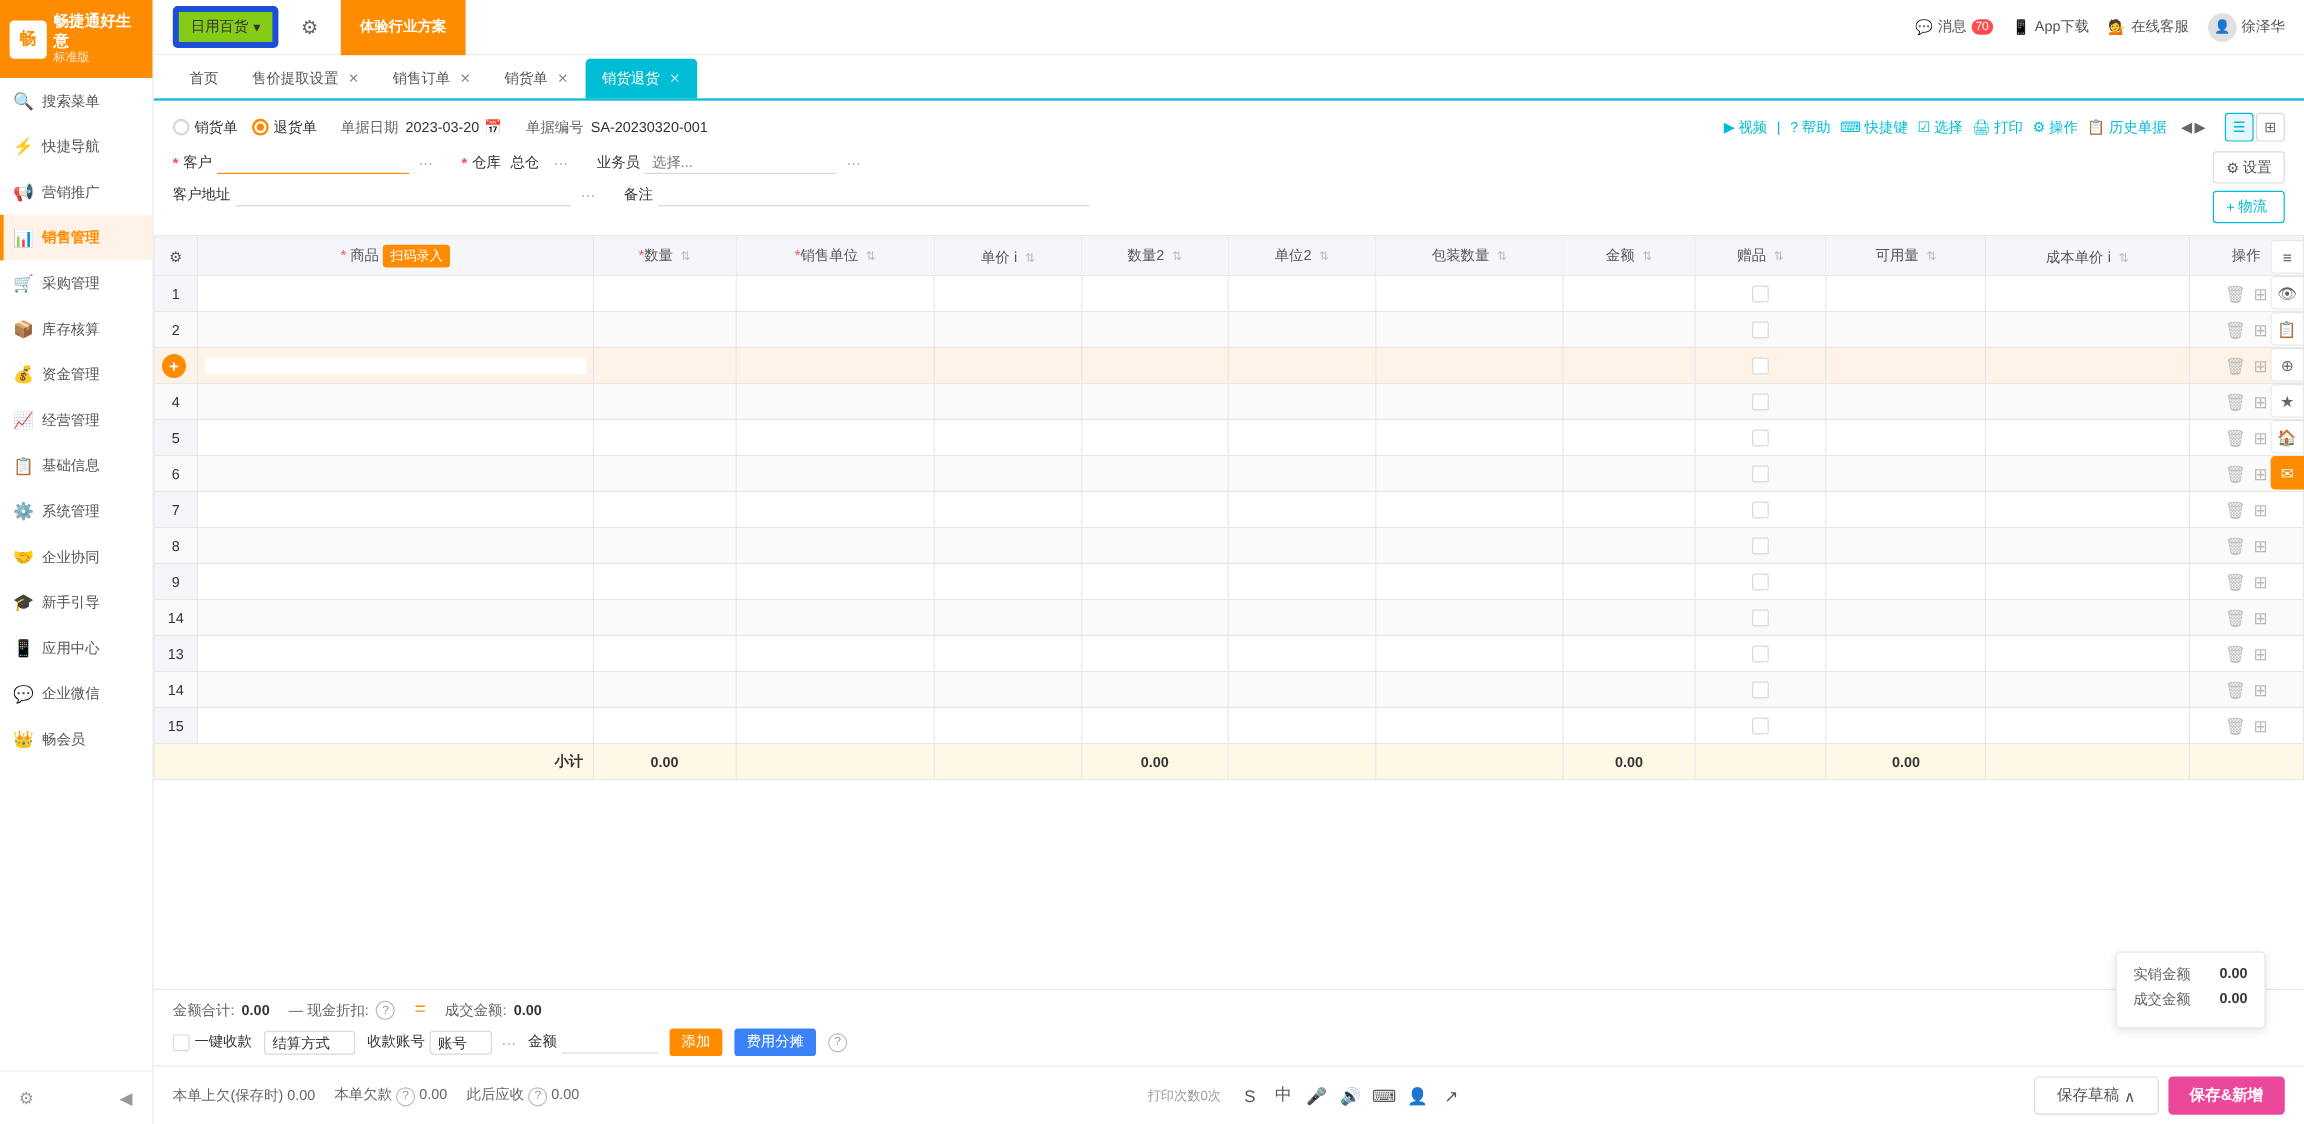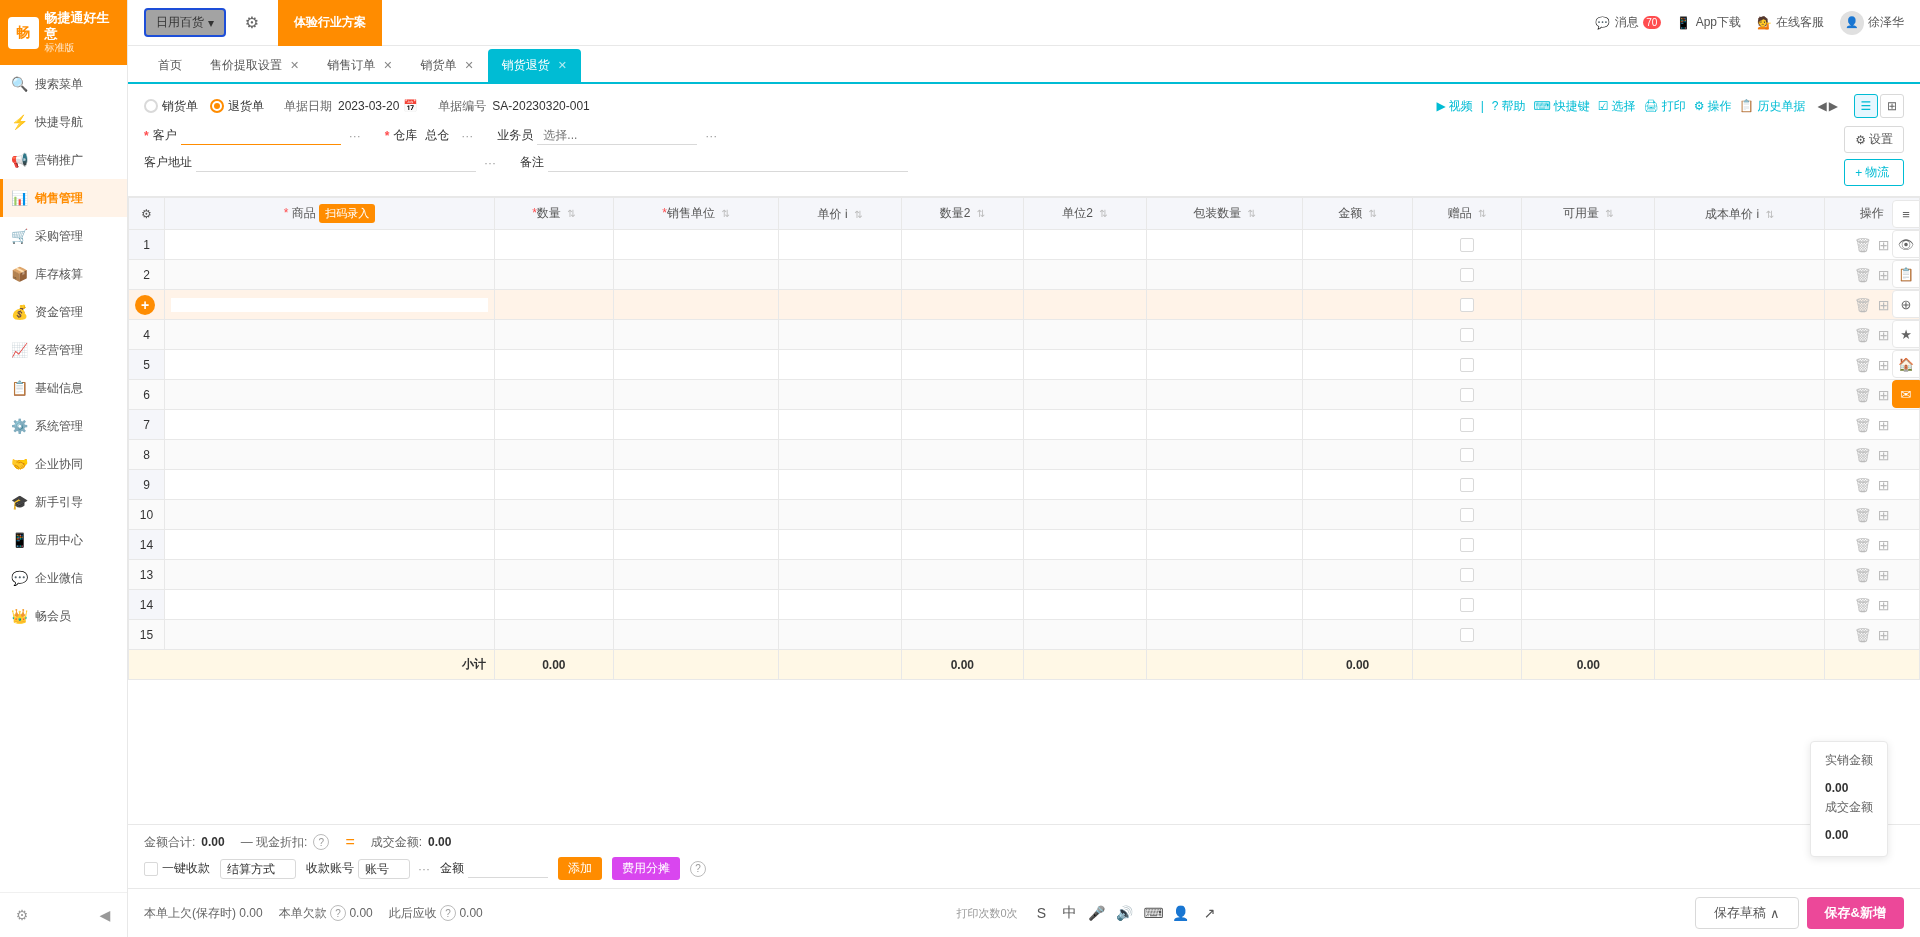--- a/index.html
+++ b/index.html
@@ -16,21 +16,21 @@
     .sidebar-nav-icon { width: 18px; height: 18px; display: flex; align-items: center; justify-content: center; font-size: 14px; }
     .sidebar-bottom { margin-top: auto; display: flex; padding: 8px; justify-content: space-between; border-top: 1px solid #f0f0f0; }
     .sidebar-bottom-btn { width: 28px; height: 28px; display: flex; align-items: center; justify-content: center; cursor: pointer; color: #999; font-size: 14px; border-radius: 4px; }
 
     
     .main { flex: 1; display: flex; flex-direction: column; overflow: hidden; }
 
     
     .topbar { height: 46px; background: #fff; display: flex; align-items: center; padding: 0 16px; border-bottom: 1px solid #e8e8e8; justify-content: space-between; flex-shrink: 0; }
     .topbar-left { display: flex; align-items: center; gap: 12px; }
-    .topbar-select { display: flex; align-items: center; gap: 4px; padding: 4px 10px; border: 2px solid #1d4ed8; border-radius: 4px; cursor: pointer; font-size: 12px; color: #333; background: #a3a3a3; }
+    .topbar-select { display: flex; align-items: center; gap: 4px; padding: 4px 10px; border: 5px solid #1d4ed8; border-radius: 4px; cursor: pointer; font-size: 12px; color: #333; background: #84cc16; }
     .topbar-gear { width: 28px; height: 28px; display: flex; align-items: center; justify-content: center; cursor: pointer; color: #666; font-size: 16px; }
     .topbar-btn-orange { background: #ff8c00; color: #fff; border: none; padding: 22px 16px; border-radius: 4px; cursor: pointer; font-size: 12px; font-weight: bold; }
     .topbar-right { display: flex; align-items: center; gap: 16px; font-size: 12px; color: #555; }
     .topbar-right-item { display: flex; align-items: center; gap: 4px; cursor: pointer; }
     .badge { background: #ff4d4f; color: #fff; border-radius: 10px; padding: 1px 2px; font-size: 10px; min-width: 18px; text-align: center; }
     .avatar { width: 24px; height: 24px; background: #e0e0e0; border-radius: 50%; display: flex; align-items: center; justify-content: center; font-size: 11px; }
 
     
     .tabbar { height: 38px; background: #fff; display: flex; align-items: flex-end; padding: 0 16px; border-bottom: 2px solid #00bcd4; flex-shrink: 0; }
     .tab { padding: 8px 14px; font-size: 12px; cursor: pointer; color: #555; border-radius: 4px 4px 0 0; display: flex; align-items: center; gap: 4px; position: relative; }
@@ -89,39 +89,39 @@
     .footer-amount { display: flex; align-items: center; gap: 6px; }
     .footer-label { color: #666; }
     .footer-value { color: #333; font-weight: bold; }
     .footer-equal { color: #ff8c00; font-size: 16px; }
     .question-icon { width: 16px; height: 16px; border: 1px solid #bbb; border-radius: 50%; display: inline-flex; align-items: center; justify-content: center; font-size: 10px; color: #999; cursor: pointer; }
     .footer-row2 { display: flex; align-items: center; gap: 10px; font-size: 12px; }
     .one-click-pay { display: flex; align-items: center; gap: 4px; }
     .footer-select { border: 1px solid #d9d9d9; border-radius: 3px; padding: 2px 20px 2px 6px; font-size: 12px; color: #333; background: #fff; appearance: none; cursor: pointer; }
     .footer-input-group { display: flex; align-items: center; gap: 4px; }
     .footer-add-btn { background: #ff8c00; color: #fff; border: none; padding: 3px 10px; border-radius: 3px; cursor: pointer; font-size: 12px; }
-    .footer-fee-btn { background: #d946ef; color: #fff; border: none; padding: 3px 10px; border-radius: 3px; cursor: pointer; font-size: 12px; font-family: Liberation Mono, monospace; }
+    .footer-fee-btn { background: #3b82f6; color: #fff; border: none; padding: 3px 10px; border-radius: 3px; cursor: pointer; font-size: 12px; font-family: Liberation Mono, monospace; }
 
     
     .bottom-bar { background: #fff; border-top: 1px solid #e8e8e8; padding: 8px 16px; display: flex; align-items: center; justify-content: space-between; flex-shrink: 0; }
     .bottom-bar-left { display: flex; align-items: center; gap: 16px; font-size: 12px; color: #666; }
     .bottom-bar-center { display: flex; align-items: center; gap: 4px; }
     .bottom-bar-icon { width: 24px; height: 24px; display: flex; align-items: center; justify-content: center; cursor: pointer; color: #555; font-size: 14px; }
     .bottom-bar-right { display: flex; gap: 8px; }
     .btn-save-draft { border: 1px solid #d9d9d9; background: #fff; color: #555; padding: 6px 18px; border-radius: 4px; cursor: pointer; font-size: 13px; display: flex; align-items: center; gap: 4px; }
     .btn-save-new { background: #ec4899; color: #fff; border: none; padding: 6px 18px; border-radius: 4px; cursor: pointer; font-size: 13px; font-weight: bold; }
 
     
     .right-tools { position: fixed; right: 0; top: 200px; display: flex; flex-direction: column; gap: 2px; z-index: 100; }
     .right-tool-btn { width: 28px; height: 28px; background: #fff; border: 1px solid #e8e8e8; border-radius: 4px 0 0 4px; display: flex; align-items: center; justify-content: center; cursor: pointer; color: #666; font-size: 13px; }
     .right-tool-btn.active { background: #ff8c00; color: #fff; border-color: #ff8c00; }
 
     
     .summary-panel { position: absolute; right: 32px; bottom: 80px; background: #fff; border: 1px solid #e8e8e8; border-radius: 4px; padding: 10px 14px; font-size: 12px; box-shadow: 0 2px 8px rgba(0,0,0,0.1); }
-    .summary-row { display: flex; gap: 12px; margin-bottom: 4px; flex-direction: column; }
+    .summary-row { display: flex; gap: 24px; margin-bottom: 4px; }
     .summary-label { color: #666; }
     .summary-value { color: #333; font-weight: bold; }
   </style>
 </head>
 <body>
 
 <div class="sidebar">
   <div class="sidebar-logo">
     <div class="sidebar-logo-icon">
       <span>畅</span>
@@ -609,44 +609,20 @@
       <td></td>
       <td></td>
       <td>
         <div class="action-icons">
           <span class="action-icon">🗑</span>
           <span class="action-icon">⊞</span>
         </div>
       </td>
     </tr>
             <tr>
-      <td class="col-num">10</td>
-      <td></td>
-      <td></td>
-      <td></td>
-      <td></td>
-      <td></td>
-      <td></td>
-      <td></td>
-      <td></td>
-      <td>
-        <div class="checkbox-cell">
-          <div class="custom-checkbox"></div>
-        </div>
-      </td>
-      <td></td>
-      <td></td>
-      <td>
-        <div class="action-icons">
-          <span class="action-icon">🗑</span>
-          <span class="action-icon">⊞</span>
-        </div>
-      </td>
-    </tr>
-            <tr>
       <td class="col-num">14</td>
       <td></td>
       <td></td>
       <td></td>
       <td></td>
       <td></td>
       <td></td>
       <td></td>
       <td></td>
       <td>

